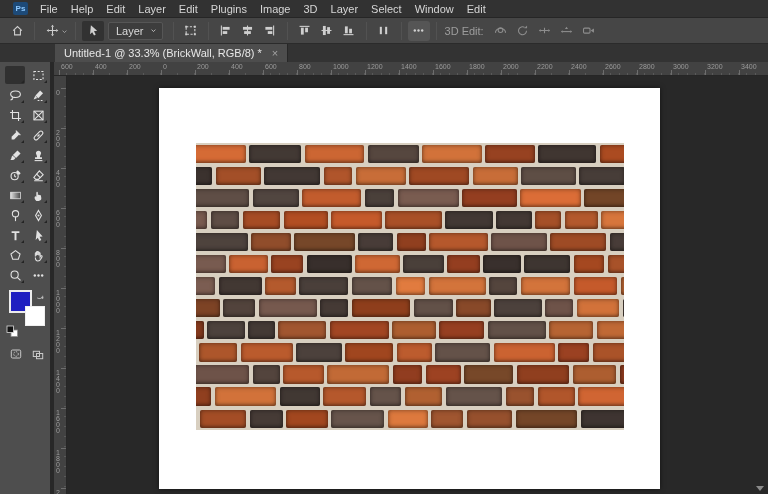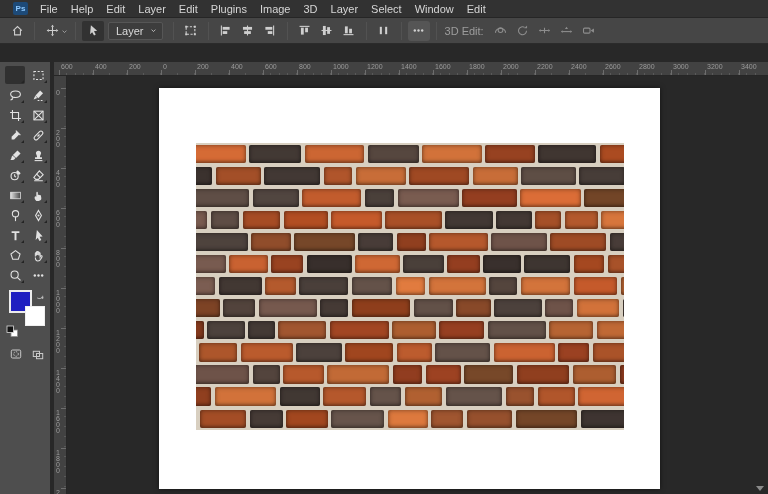--- a/index.html
+++ b/index.html
@@ -218,20 +218,26 @@
         </svg>
       </span>
       <span class="opt-icon dim">
         <svg width="13" height="13" viewBox="0 0 12 12" fill="none" stroke="currentColor" stroke-width="1">
           <rect x="1.4" y="3.8" width="6" height="4.6" rx="1"></rect>
           <path fill="currentColor" stroke="none" d="M8 6.1l3-2v4z"></path>
         </svg>
       </span>
     </div>
 
+  <div class="tabbar">
+    <div class="tab">
+      <span>Untitled-1 @ 33.3% (BrickWall, RGB/8) *</span>
+      <span class="x">×</span>
+    </div>
+  </div>
 
   <div class="toolbar" id="toolbar">
       <div class="tool selected" style="left: 5px; top: 4px;">
         <i class="fly"></i>
       </div>
       <div class="tool" style="left: 28px; top: 4px;">
         <svg width="13" height="13" viewBox="0 0 12 12" fill="none" stroke="currentColor" stroke-width="1">
           <rect x="1.8" y="2.3" width="8.4" height="7.4" stroke-dasharray="1.9 1.5"></rect>
         </svg>
         <i class="fly"></i>

